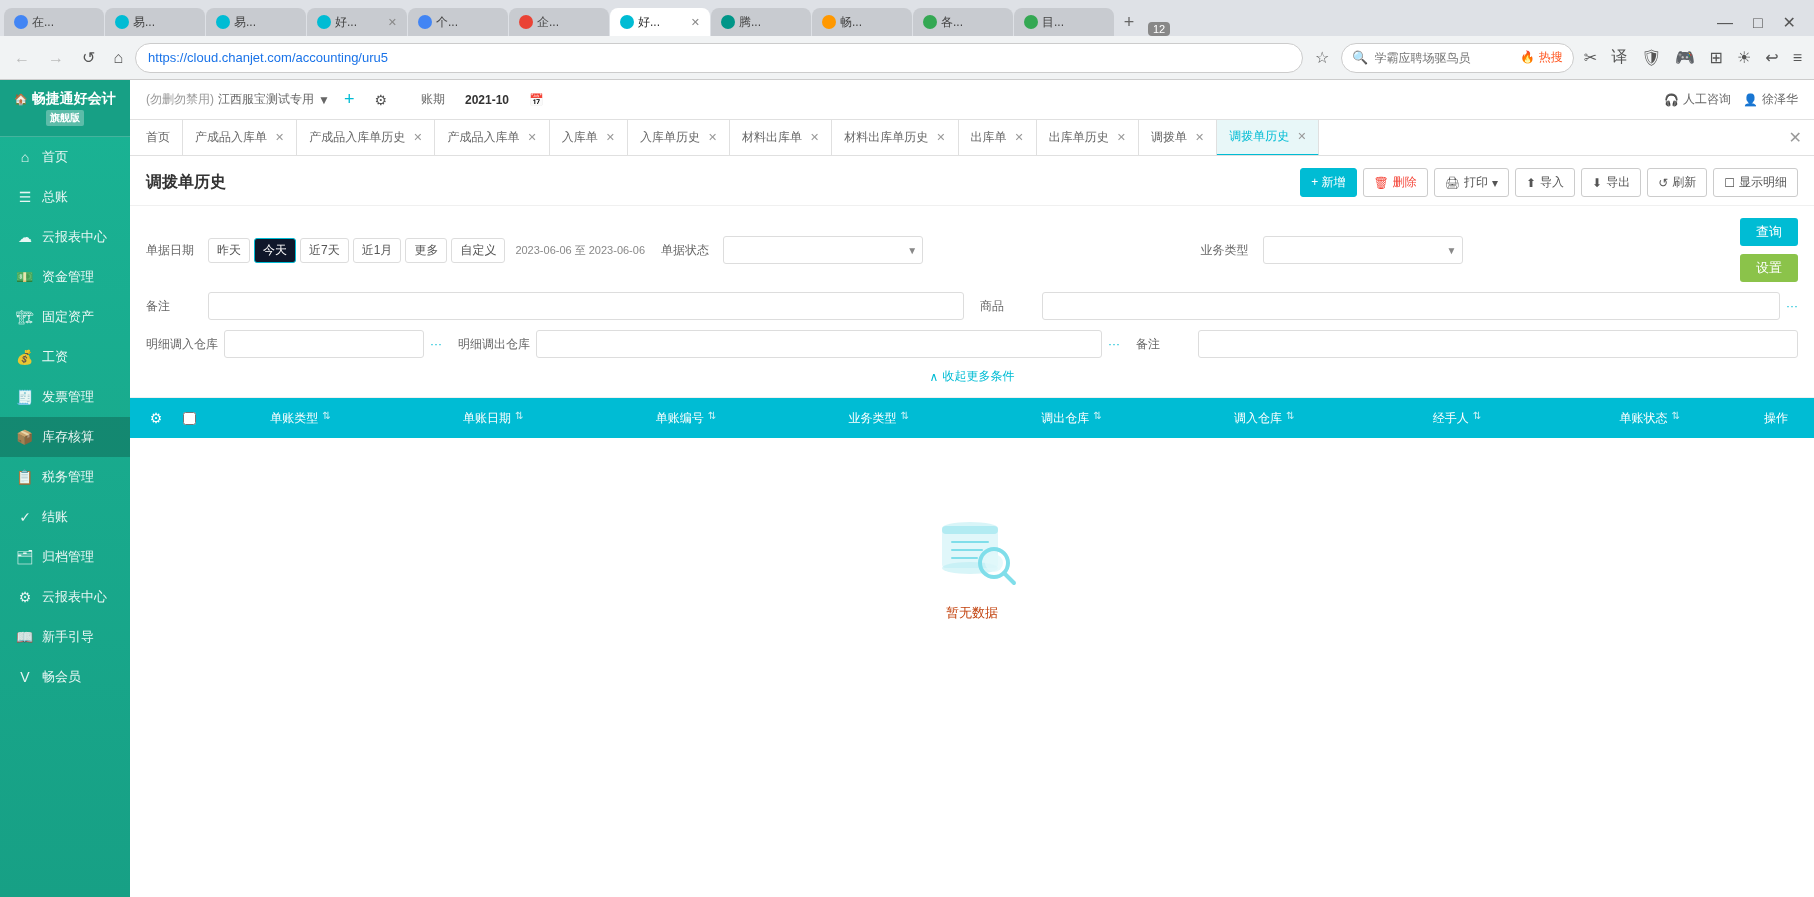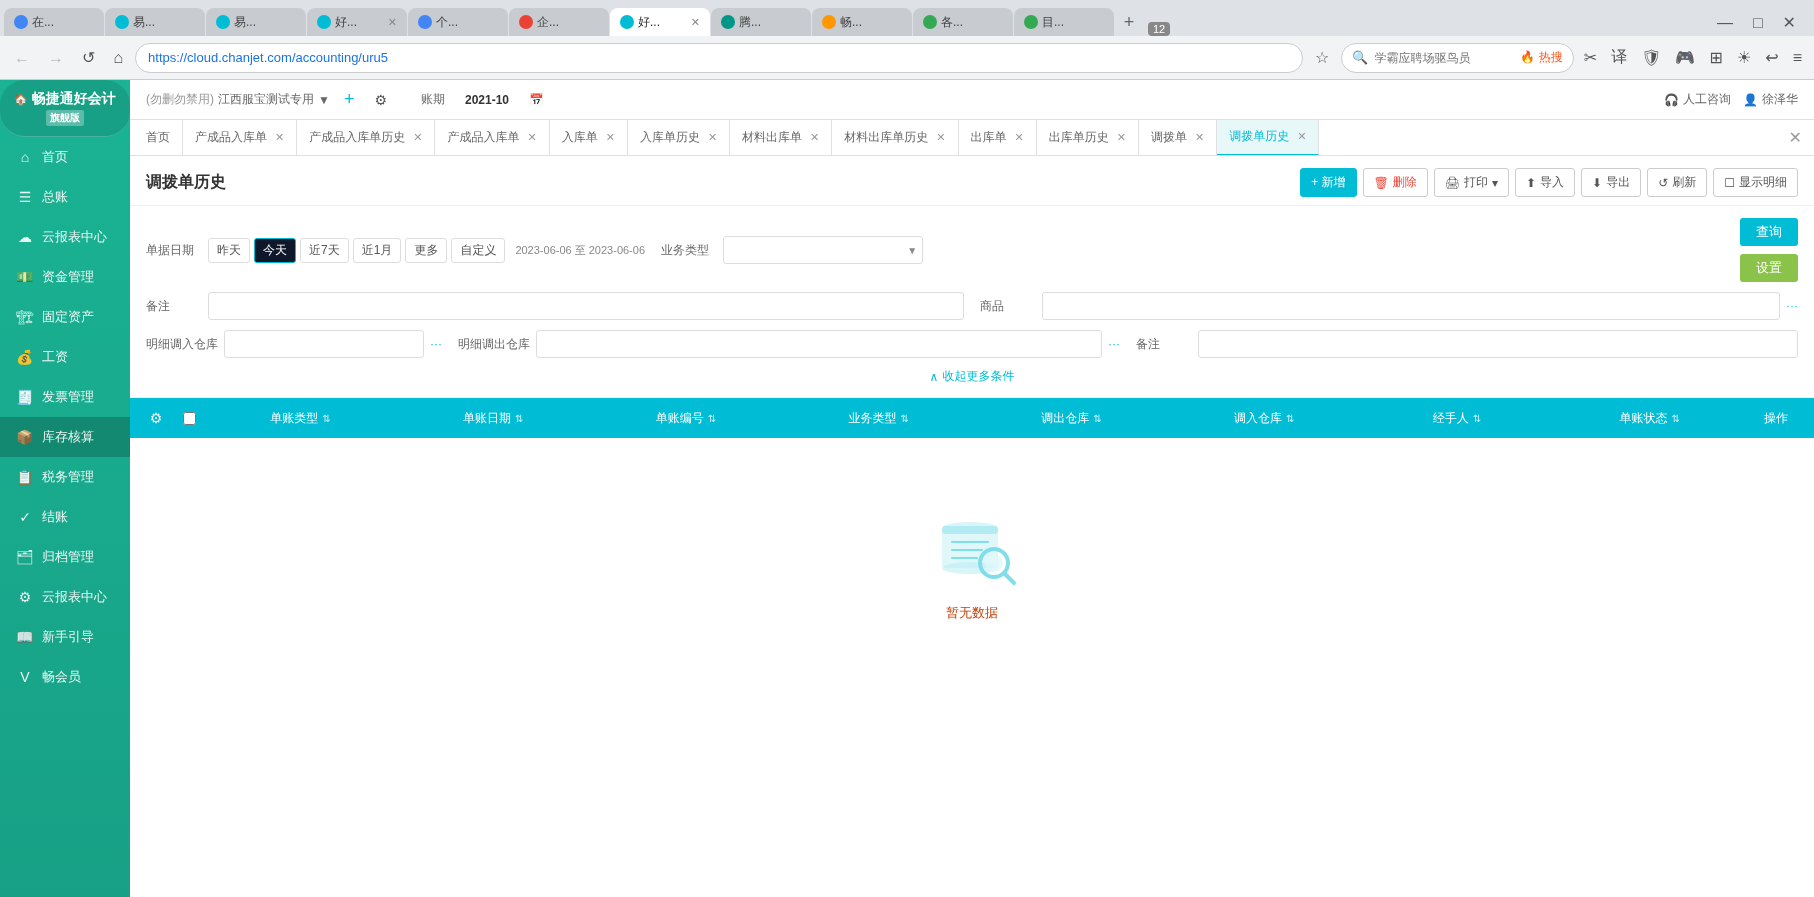--- a/index.html
+++ b/index.html
@@ -28,21 +28,21 @@
     .toolbar-search { display: flex; align-items: center; background: #fff; border: 1px solid #ccc; border-radius: 15px; padding: 2px 10px; height: 30px; gap: 6px; }
     .toolbar-search input { border: none; outline: none; font-size: 12px; width: 160px; }
     .fire-badge { color: #ff5722; font-size: 12px; }
     .toolbar-icon-btn { background: none; border: none; cursor: pointer; padding: 4px; font-size: 16px; color: #555; }
 
     
     .app-container { display: flex; height: calc(897px - 80px); }
 
     
     .sidebar { width: 130px; background: linear-gradient(180deg, #1ab394 0%, #17a085 100%); display: flex; flex-direction: column; flex-shrink: 0; }
-    .sidebar-logo { background: #17a085; padding: 10px 8px; text-align: center; color: #fff; font-size: 12px; font-weight: bold; border-bottom: 1px solid rgba(255,255,255,0.2); border-radius: 25px; }
+    .sidebar-logo { background: #17a085; padding: 10px 8px; text-align: center; color: #fff; font-size: 12px; font-weight: bold; border-bottom: 1px solid rgba(255,255,255,0.2); }
     .sidebar-logo .logo-main { font-size: 14px; font-weight: bold; }
     .sidebar-logo .logo-badge { font-size: 10px; background: rgba(255,255,255,0.3); padding: 1px 4px; border-radius: 2px; margin-top: 2px; display: inline-block; }
     .sidebar-item { display: flex; align-items: center; gap: 8px; padding: 11px 16px; color: rgba(255,255,255,0.9); cursor: pointer; transition: background 0.2s; }
     .sidebar-item.active { background: rgba(0,0,0,0.2); }
     .sidebar-item .s-icon { font-size: 14px; width: 18px; text-align: center; }
     .sidebar-item .s-label { font-size: 13px; }
 
     
     .main-content { flex: 1; display: flex; flex-direction: column; background: #f0f2f5; overflow: hidden; }
 
@@ -95,21 +95,21 @@
     .query-btn { padding: 5px 16px; background: #00bcd4; color: #fff; border: none; border-radius: 3px; font-size: 13px; cursor: pointer; }
     .setting-btn { padding: 5px 16px; background: #8bc34a; color: #fff; border: none; border-radius: 3px; font-size: 13px; cursor: pointer; margin-top: 4px; }
     .query-actions { display: flex; flex-direction: column; align-items: flex-end; gap: 4px; margin-left: auto; flex-shrink: 0; }
 
     
     .table-container { padding: 0; }
     .table-header { display: flex; align-items: center; background: #00bcd4; height: 40px; padding: 0 8px; }
     .th-settings { width: 36px; display: flex; align-items: center; justify-content: center; color: #fff; cursor: pointer; font-size: 14px; flex-shrink: 0; }
     .th-checkbox { width: 30px; display: flex; align-items: center; justify-content: center; flex-shrink: 0; }
     .th-checkbox input { cursor: pointer; }
-    .th-cell { flex: 1; display: flex; align-items: center; justify-content: center; color: #fff; font-size: 12px; gap: 4px; cursor: pointer; padding: 0 4px; }
+    .th-cell { flex: 1; display: flex; justify-content: center; color: #fff; font-size: 12px; gap: 4px; cursor: pointer; padding: 0 4px; }
     .th-cell .sort-icon { font-size: 10px; opacity: 0.8; }
     .th-actions { width: 60px; display: flex; align-items: center; justify-content: center; color: #fff; font-size: 12px; flex-shrink: 0; }
 
     
     .empty-state { display: flex; flex-direction: column; align-items: center; justify-content: center; padding: 60px 0; }
     .empty-icon { width: 100px; height: 90px; position: relative; margin-bottom: 16px; }
     .empty-text { color: #c2410c; font-size: 13px; }
   </style>
 </head>
 <body>
@@ -395,20 +395,26 @@
               <button class="date-btn">昨天</button>
               <button class="date-btn active">今天</button>
               <button class="date-btn">近7天</button>
               <button class="date-btn">近1月</button>
               <button class="date-btn">更多</button>
               <button class="date-btn">自定义</button>
             </div>
             <span class="date-range">2023-06-06 至 2023-06-06</span>
           </div>
           <div class="filter-item" style="flex:1;">
+            <span class="filter-label">单据状态</span>
+            <div class="filter-select-wrapper">
+              <select class="filter-select"></select>
+            </div>
+          </div>
+          <div class="filter-item" style="flex:1;">
             <span class="filter-label">业务类型</span>
             <div class="filter-select-wrapper">
               <select class="filter-select"></select>
             </div>
           </div>
           <div class="query-actions">
             <button class="query-btn">查询</button>
             <button class="setting-btn">设置</button>
           </div>
         </div>

